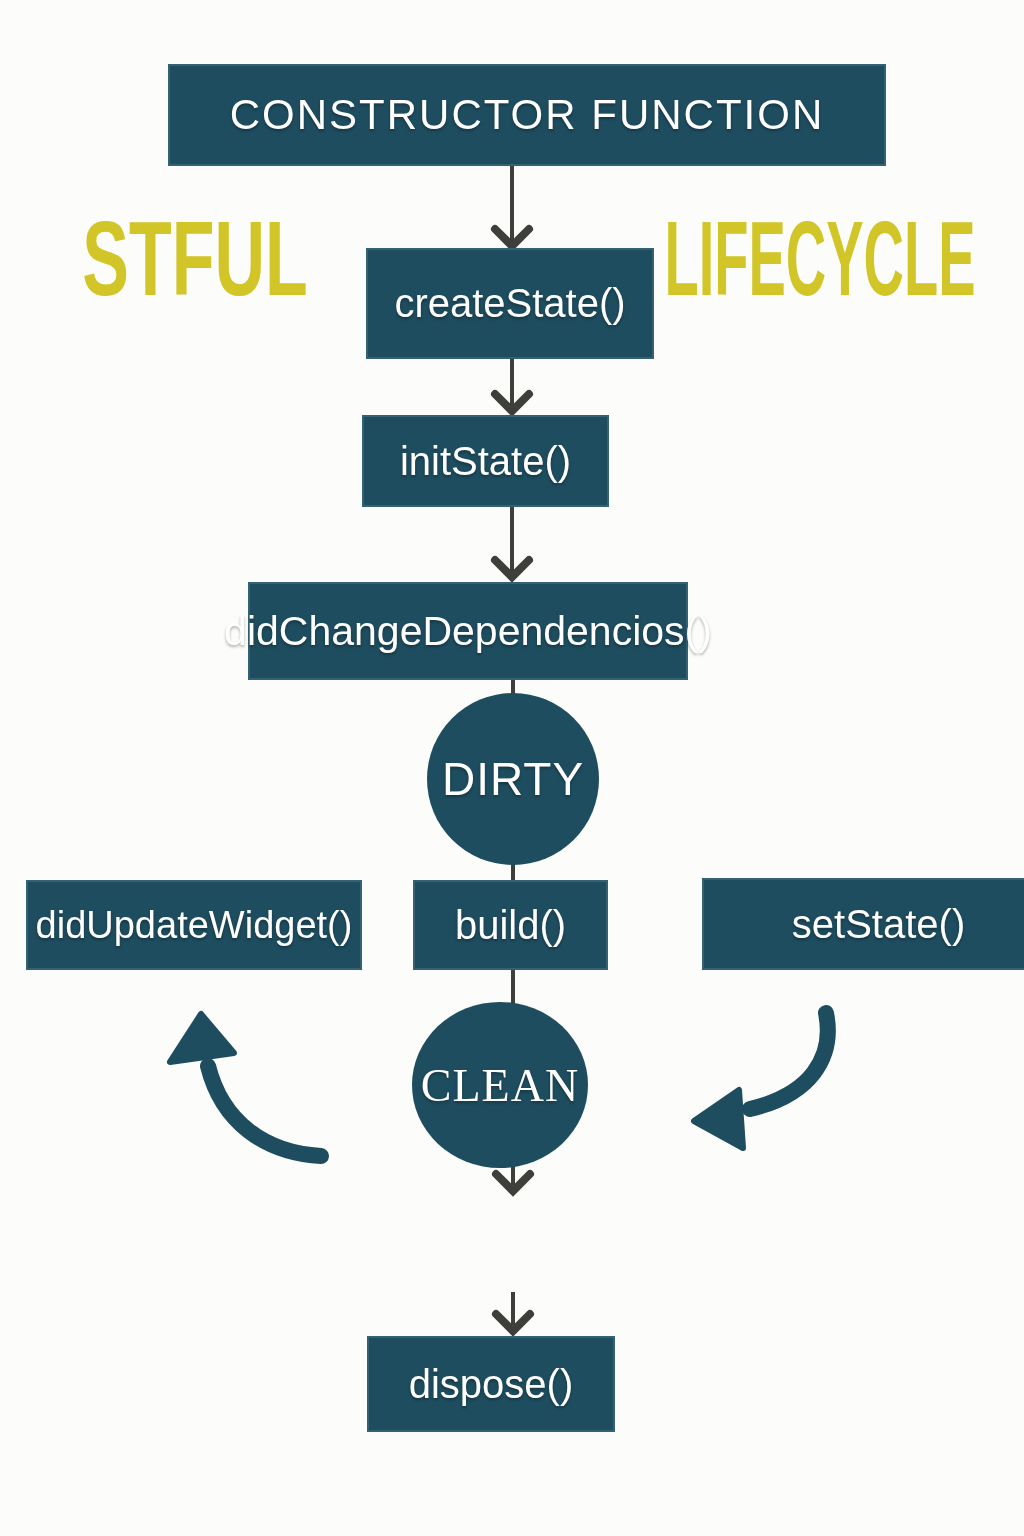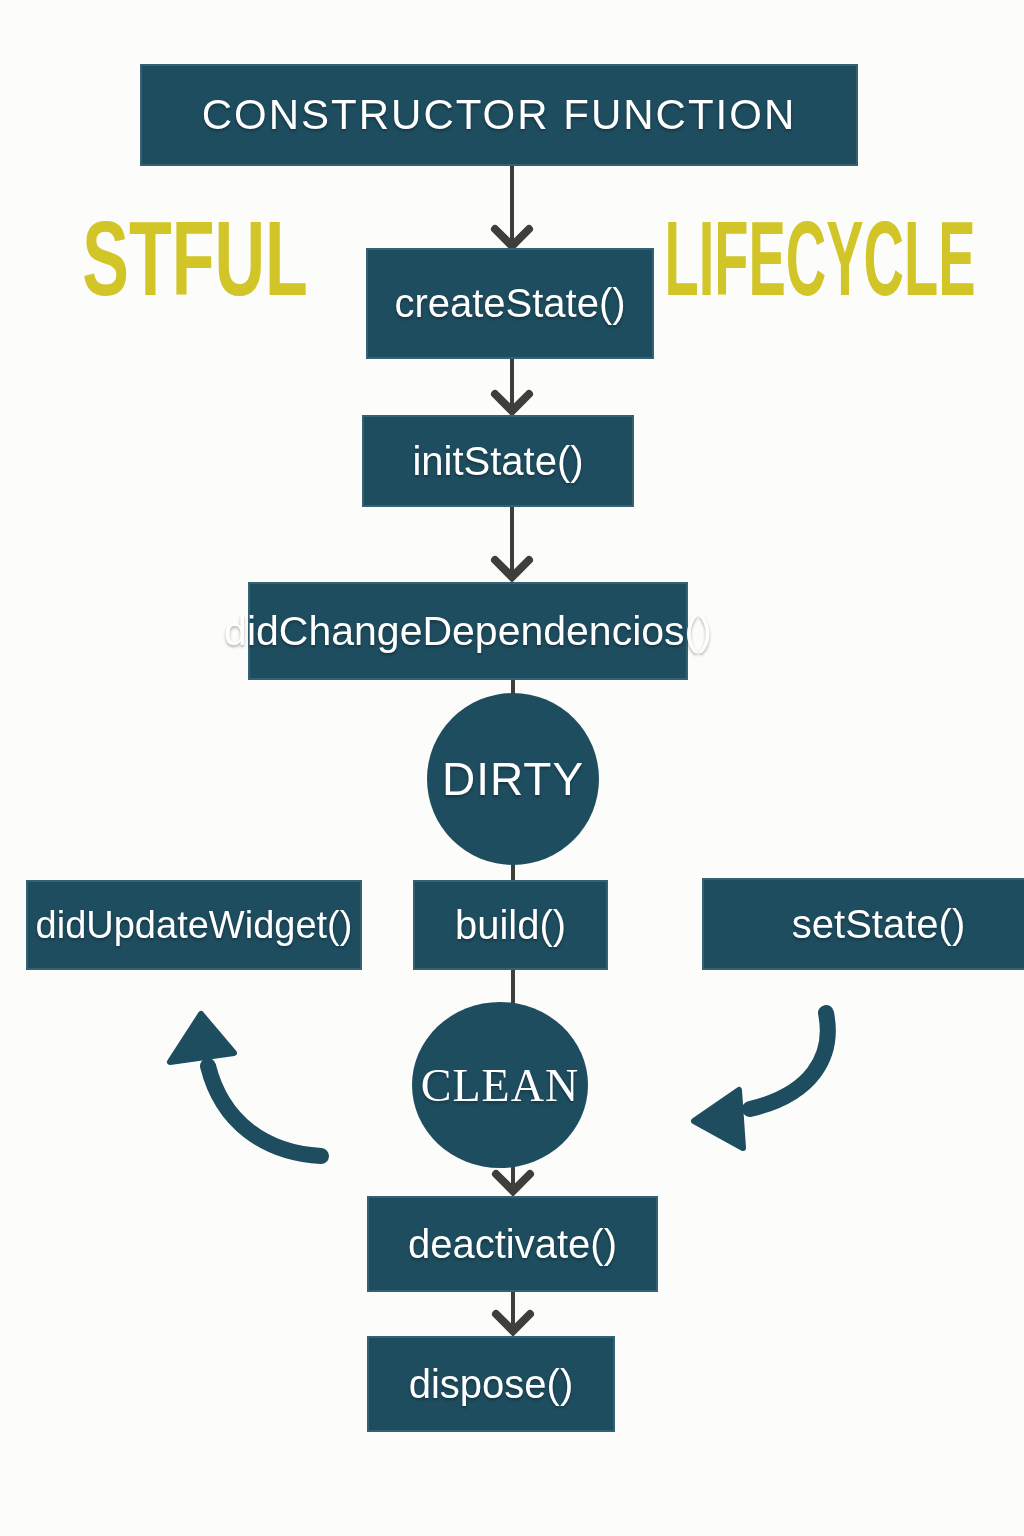--- a/index.html
+++ b/index.html
@@ -36,25 +36,25 @@
     text-shadow: 0 2px 3px rgba(0,0,0,0.30);
   }
   .node-rect { font-size: 40px; letter-spacing: 0px; }
   .node-circle {
     border-radius: 50%;
     border: none;
     font-size: 46px;
     letter-spacing: 1px;
   }
   .node-constructor {
-    left: 140px; top: 64px; width: 718px; height: 102px;
+    left: 168px; top: 64px; width: 718px; height: 102px;
     font-size: 42px; letter-spacing: 2px;
   }
   .node-create-state { left: 366px; top: 248px; width: 288px; height: 111px; }
-  .node-init-state { left: 362px; top: 415px; width: 272px; height: 92px; }
+  .node-init-state { left: 362px; top: 415px; width: 247px; height: 92px; }
   .node-did-change { left: 248px; top: 582px; width: 440px; height: 98px; font-size: 41px; }
   .node-dirty { left: 427px; top: 693px; width: 172px; height: 172px; }
   .node-did-update { left: 26px; top: 880px; width: 336px; height: 90px; font-size: 38px; }
   .node-build { left: 413px; top: 880px; width: 195px; height: 90px; }
   .node-set-state { left: 702px; top: 878px; width: 353px; height: 92px; }
   .node-clean { left: 412px; top: 1002px; width: 176px; height: 166px; font-family: Liberation Serif, serif; }
   .node-deactivate { left: 367px; top: 1196px; width: 291px; height: 96px; }
   .node-dispose { left: 367px; top: 1336px; width: 248px; height: 96px; }
 
   .side-label {
@@ -122,17 +122,16 @@
   <div class="node node-circle node-dirty">DIRTY</div>
 
   <div class="node node-rect node-did-update">didUpdateWidget()</div>
 
   <div class="node node-rect node-build">build()</div>
 
   <div class="node node-rect node-set-state">setState()</div>
 
   <div class="node node-circle node-clean">CLEAN</div>
 
-  <div class="node node-rect node-deactivate">deactivate()</div>
 
   <div class="node node-rect node-dispose">dispose()</div>
 
 </div>
 
 </body></html>

